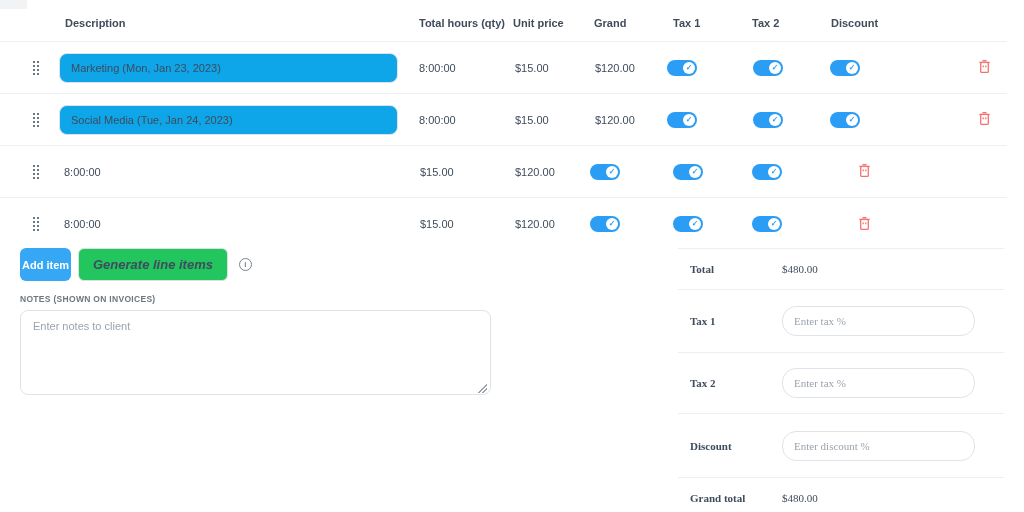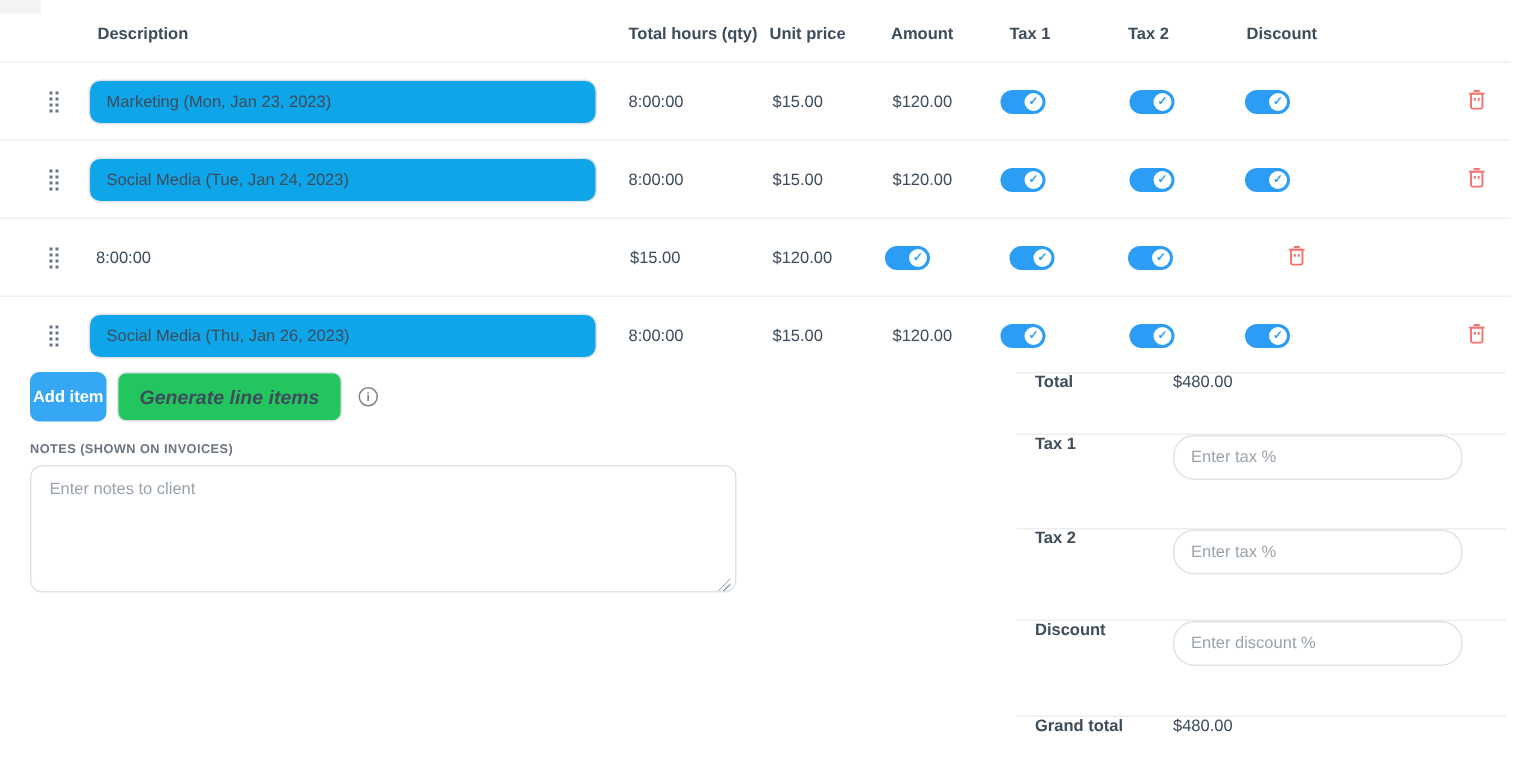--- a/index.html
+++ b/index.html
@@ -58,21 +58,21 @@
   .notes-area { position:relative; }
   .notes-area textarea { width:471px; height:85px; border:1px solid #dfe3e8; border-radius:8px; resize:none;
     padding:9px 12px; font-size:11px; color:#3e4c5b; font-family:inherit; outline:none; }
   .notes-area textarea::placeholder { color:#9aa3ac; }
   .desc-input::placeholder, .sum-input::placeholder { color:#9aa3ac; }
   .grip { position:absolute; right:4px; bottom:6px; width:9px; height:9px; pointer-events:none;
     background:linear-gradient(135deg, transparent 0 50%, #9aa3ac 50% 56%, transparent 56% 72%, #9aa3ac 72% 78%, transparent 78%); }
 
   
   .summary { position:absolute; left:678px; top:248px; width:326px; }
-  .sum-row { display:flex; border-top:1px solid #eceef0; }
+  .sum-row { display:flex; align-items:center; border-top:1px solid #eceef0;font-family:Liberation Serif, serif; }
   .sum-row.r-total { height:41px; }
   .sum-row.r-tax1 { height:63px; }
   .sum-row.r-tax2 { height:61px; }
   .sum-row.r-disc { height:64px; }
   .sum-row.r-grand { height:40px; }
   .sum-label { width:104px; padding-left:12px; font-size:11px; font-weight:700; color:#3e4c5b; }
   .sum-value { font-size:11px; color:#3e4c5b; }
   .sum-input { width:193px; height:30px; border:1px solid #dfe3e8; border-radius:14px; padding:0 11px;
     font-size:11px; color:#3e4c5b; font-family:inherit; outline:none; background:#fff; }
 </style>
@@ -81,21 +81,21 @@
 
 <div class="screen">
   <div class="corner-artifact"></div>
 
   <div class="table">
     <div class="thead">
       <div class="th c-handle"></div>
       <div class="th c-desc">Description</div>
       <div class="th c-hours">Total hours (qty)</div>
       <div class="th c-price">Unit price</div>
-      <div class="th c-amount">Amount</div>
+      <div class="th c-amount">Grand</div>
       <div class="th c-tax1">Tax 1</div>
       <div class="th c-tax2">Tax 2</div>
       <div class="th c-disc">Discount</div>
       <div class="th"></div>
     </div>
 
     <div class="trow">
       <div class="cell c-handle">
           <span class="drag">
             <span></span>
@@ -187,21 +187,20 @@
             <span></span>
             <span></span>
             <span></span>
             <span></span>
             <span></span>
             <span></span>
             <span></span>
             <span></span>
           </span>
         </div>
-      <div class="cell"><input class="desc-input" value="Social Media (Thu, Jan 26, 2023)" style=""></div>
       <div class="cell c-hours">8:00:00</div>
       <div class="cell c-price">$15.00</div>
       <div class="cell c-amount">$120.00</div>
       <div class="cell c-tax1"><span class="toggle"><span class="knob">✓</span></span></div>
       <div class="cell c-tax2"><span class="toggle"><span class="knob">✓</span></span></div>
       <div class="cell c-disc"><span class="toggle"><span class="knob">✓</span></span></div>
       <div class="cell c-del"><button class="trash-btn"><svg width="13" height="15" viewBox="0 0 13 15" fill="none" stroke="#f4716d" stroke-width="1.3">
               <path d="M4.5 1.6 h4"></path>
               <path d="M1.3 3.4 h10.4"></path>
               <rect x="2.7" y="3.4" width="7.6" height="10" rx="1"></rect>

